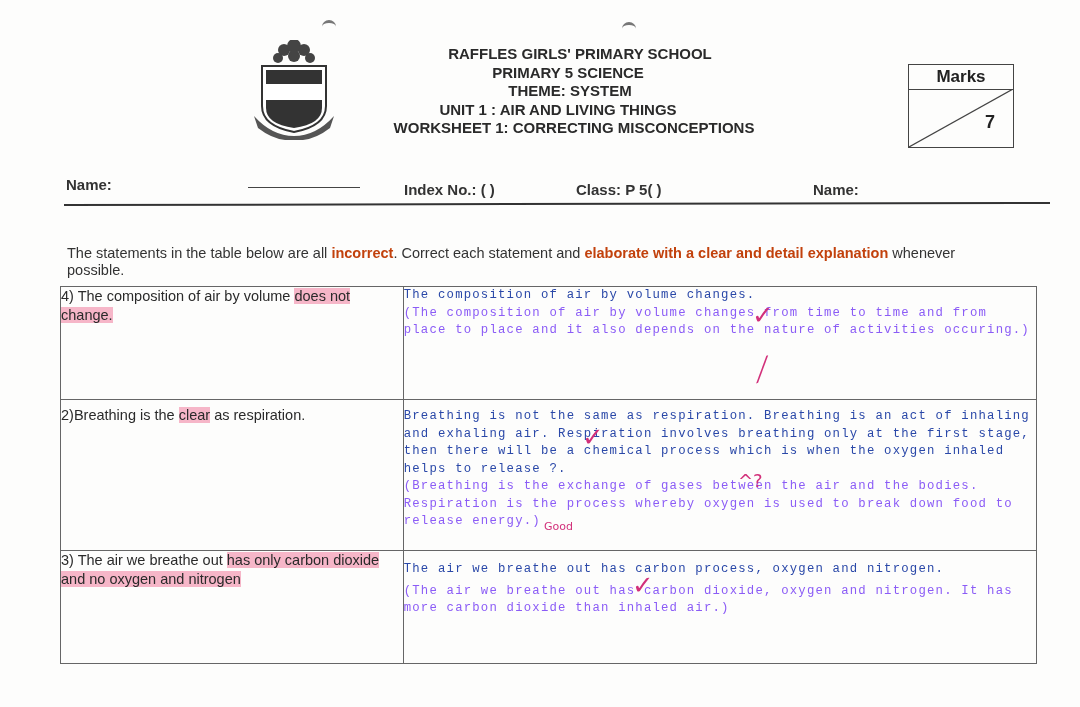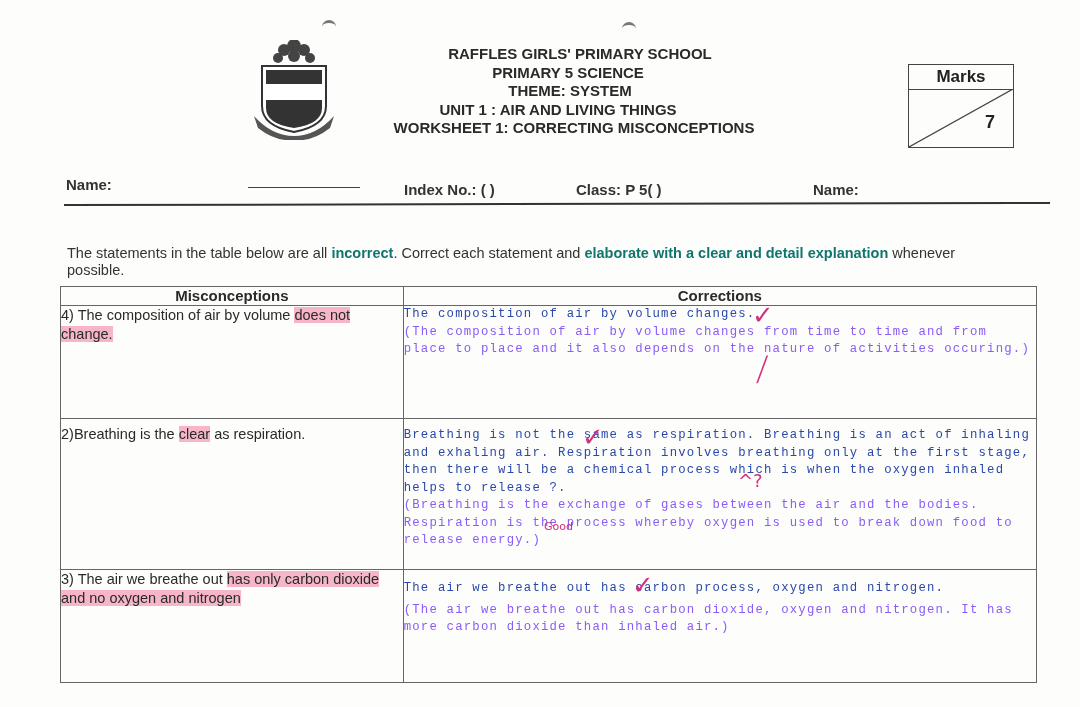--- a/index.html
+++ b/index.html
@@ -14,21 +14,21 @@
     position:absolute; left:0; width:1080px; text-align:center;
     font-weight:bold; font-size:15px; color:#2a2a2a; line-height:18px;
   }
   .marks-box { position:absolute; left:908px; top:64px; width:106px; height:84px; border:1.5px solid #444; box-sizing:border-box; }
   .marks-head { height:24px; border-bottom:1.5px solid #444; text-align:center; font-weight:bold; font-size:17px; line-height:24px; }
   .marks-val { position:absolute; right:18px; bottom:14px; font-weight:bold; font-size:18px; }
   .info { position:absolute; top:181px; font-size:15px; font-weight:bold; color:#333; }
   .name-underline { position:absolute; left:248px; top:187px; width:112px; border-top:1.5px solid #444; }
   .rule { position:absolute; left:64px; top:203px; width:986px; border-top:2px solid #333; transform:rotate(-0.12deg); }
   .instructions { position:absolute; left:67px; top:245px; width:940px; font-size:14.5px; line-height:17px; color:#333; }
-  .instructions b { color:#0f766e; }
+  .instructions b { color:#c2410c; }
   table.ws {
     position:absolute; left:60px; top:286px; width:977px; border-collapse:collapse;
     font-size:14.5px; color:#2a2a2a;
   }
   table.ws td, table.ws th { border:1.2px solid #666; vertical-align:top; padding:0; }
   table.ws th { font-weight:bold; font-size:15px; height:18px; line-height:18px; }
   .mis { padding:2px 4px; line-height:19px; }
   .hl { background:#f6b6c8; }
   .hw { font-family:Liberation Mono, monospace; font-size:12.3px; letter-spacing:1.2px; line-height:17.5px; padding:3px 6px; }
   .blue { color:#2a48a8; }
@@ -80,24 +80,20 @@
 <div class="instructions">
   <span>The statements in the table below are all </span><b>incorrect</b><span>. Correct each statement and </span><b>elaborate with a clear and detail explanation</b><span> whenever possible.</span>
 </div>
 
 <table class="ws">
   <colgroup>
       <col style="width:343px">
       <col style="width:634px">
     </colgroup>
   <tbody>
-      <tr>
-    <th>Misconceptions</th>
-    <th>Corrections</th>
-  </tr>
   <tr style="height:113px;">
     <td class="mis">
       <span>4)  The composition of air by volume </span><span class="hl">does not change.</span><span></span>
     </td>
     <td class="hw">
       <div class="blue">The composition of air by volume changes.</div>
       <div class="grey">(The composition of air by volume changes from time to time and from place to place and it also depends on the nature of activities occuring.)</div>
     </td>
   </tr>
   <tr style="height:151px;">

